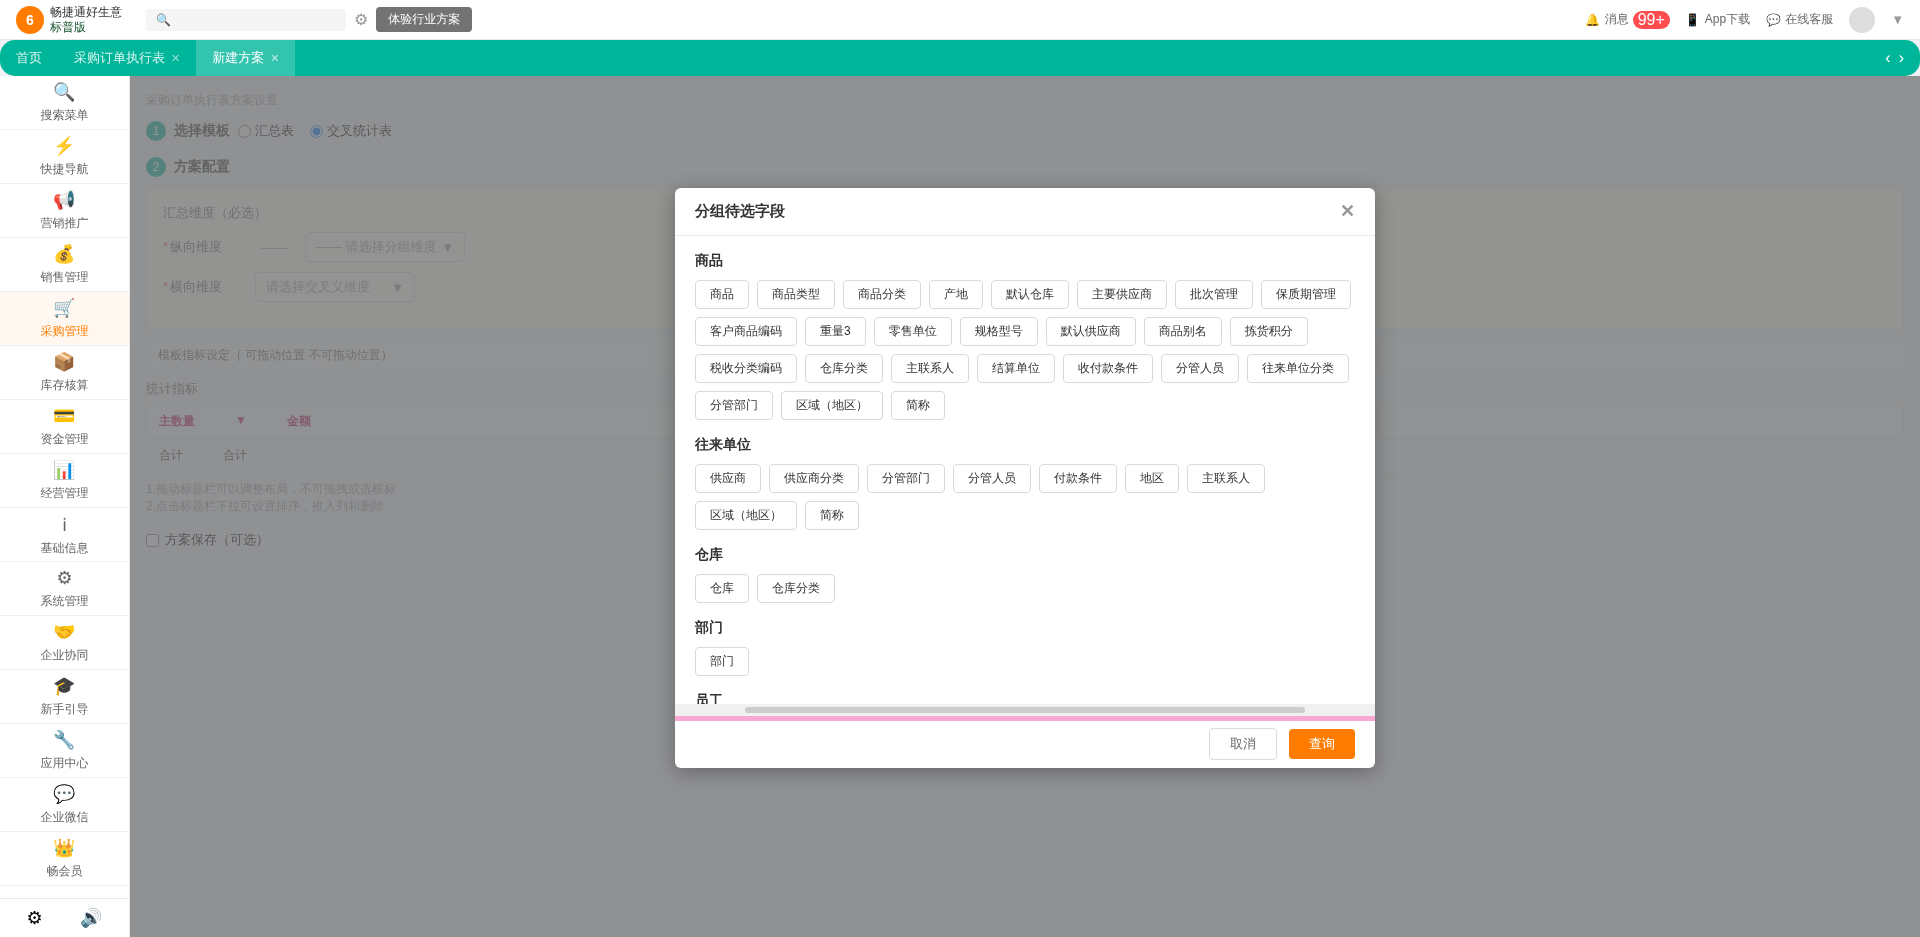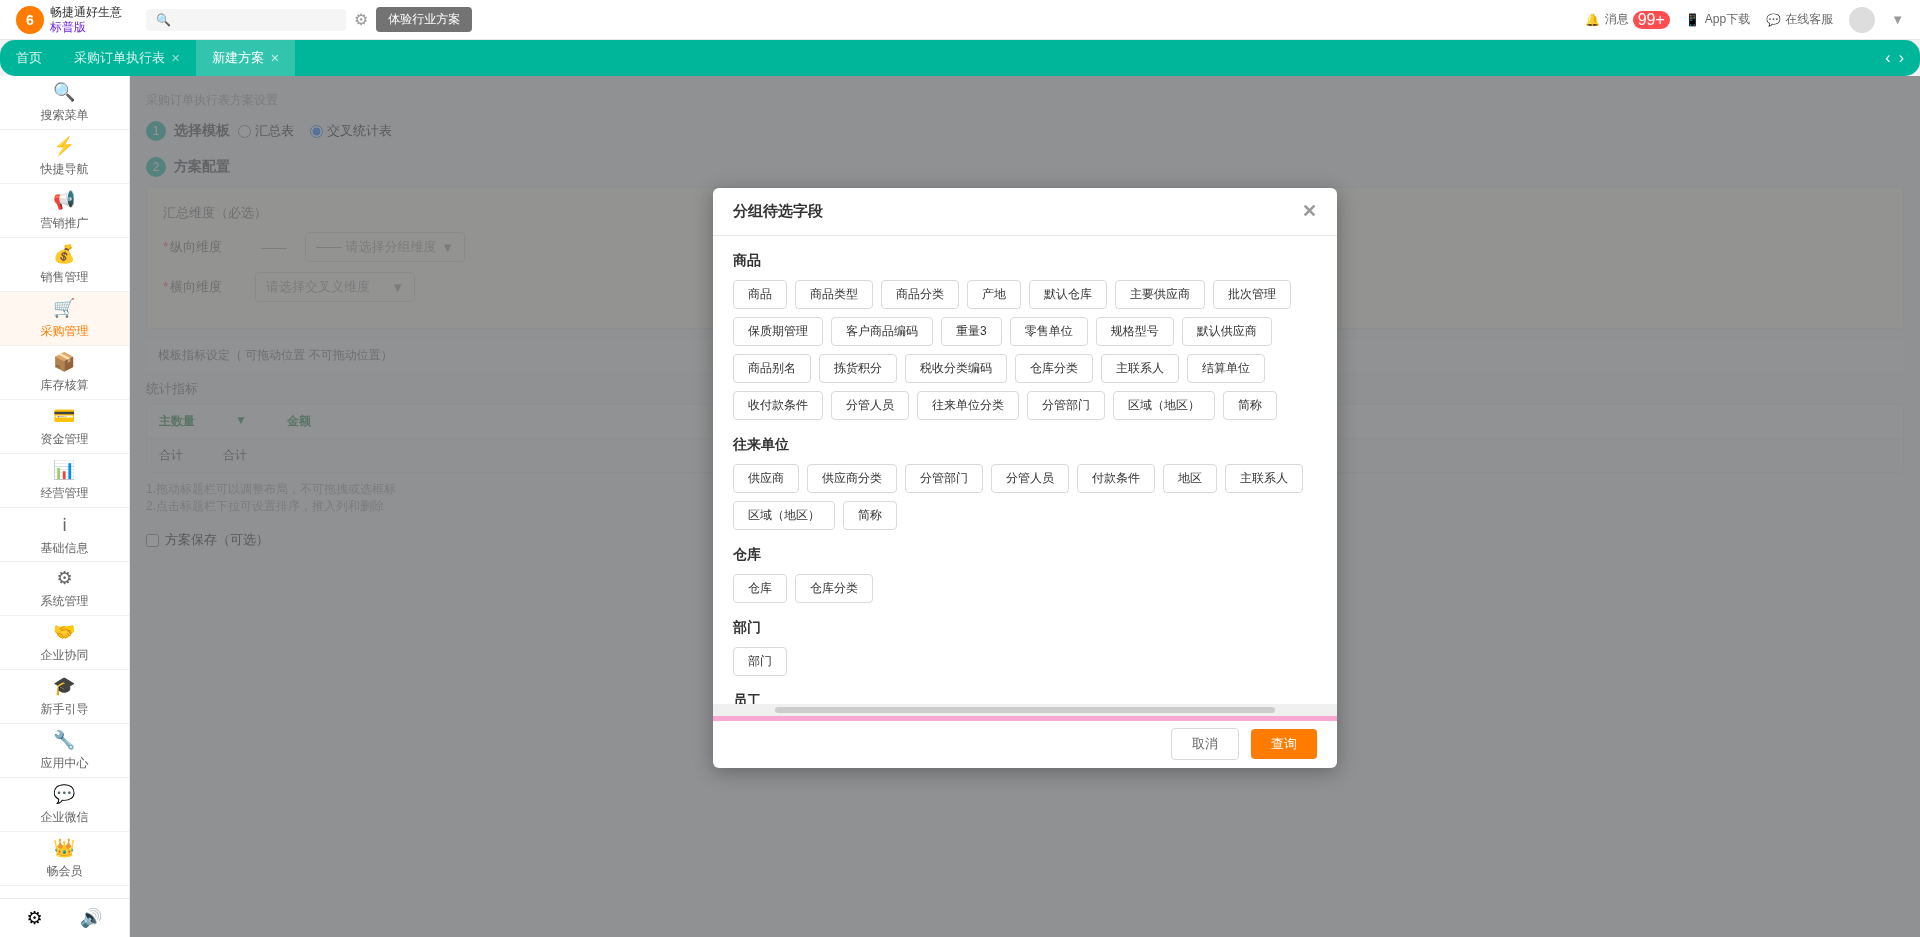--- a/index.html
+++ b/index.html
@@ -189,21 +189,21 @@
       background: rgba(0,0,0,0.4);
       z-index: 100;
     }
 
     
     .modal {
       position: absolute;
       top: 50%;
       left: 50%;
       transform: translate(-50%, -55%);
-      width: 624px;
+      width: 700px;
       max-height: 580px;
       background: white;
       border-radius: 6px;
       z-index: 200;
       display: flex;
       flex-direction: column;
       box-shadow: 0 4px 20px rgba(0,0,0,0.3);
     }
     .modal-header {
       height: 48px;
@@ -329,21 +329,21 @@
       border: 1px solid #e8e8e8;
       border-radius: 4px;
       overflow: hidden;
     }
     .stats-table-header {
       background: #f5f5f5;
       display: flex;
       padding: 8px 12px;
       font-size: 12px;
       font-weight: 600;
-      color: #15803d;
+      color: #be185d;
       gap: 40px;
     }
     .stats-table-row {
       display: flex;
       padding: 8px 12px;
       font-size: 12px;
       color: #333;
       gap: 40px;
       border-top: 1px solid #e8e8e8;
     }
@@ -367,21 +367,21 @@
 </head>
 <body>
 
 <div class="top-header">
   <div class="logo-area">
     <div class="logo-icon">
       <span>6</span>
     </div>
     <div class="logo-text">
       <div>畅捷通好生意</div>
-      <div style="color:#6d28d9;">标普版</div>
+      <div style="color:#14532d;">标普版</div>
     </div>
   </div>
 
   <div class="header-search">
     <div class="search-input-wrap">
       <span style="color:#999;font-size:12px;">🔍</span>
       <input type="text" placeholder="" style="">
     </div>
     <span style="font-size:16px;color:#999;cursor:pointer;">⚙</span>
     <button class="header-btn">体验行业方案</button>

